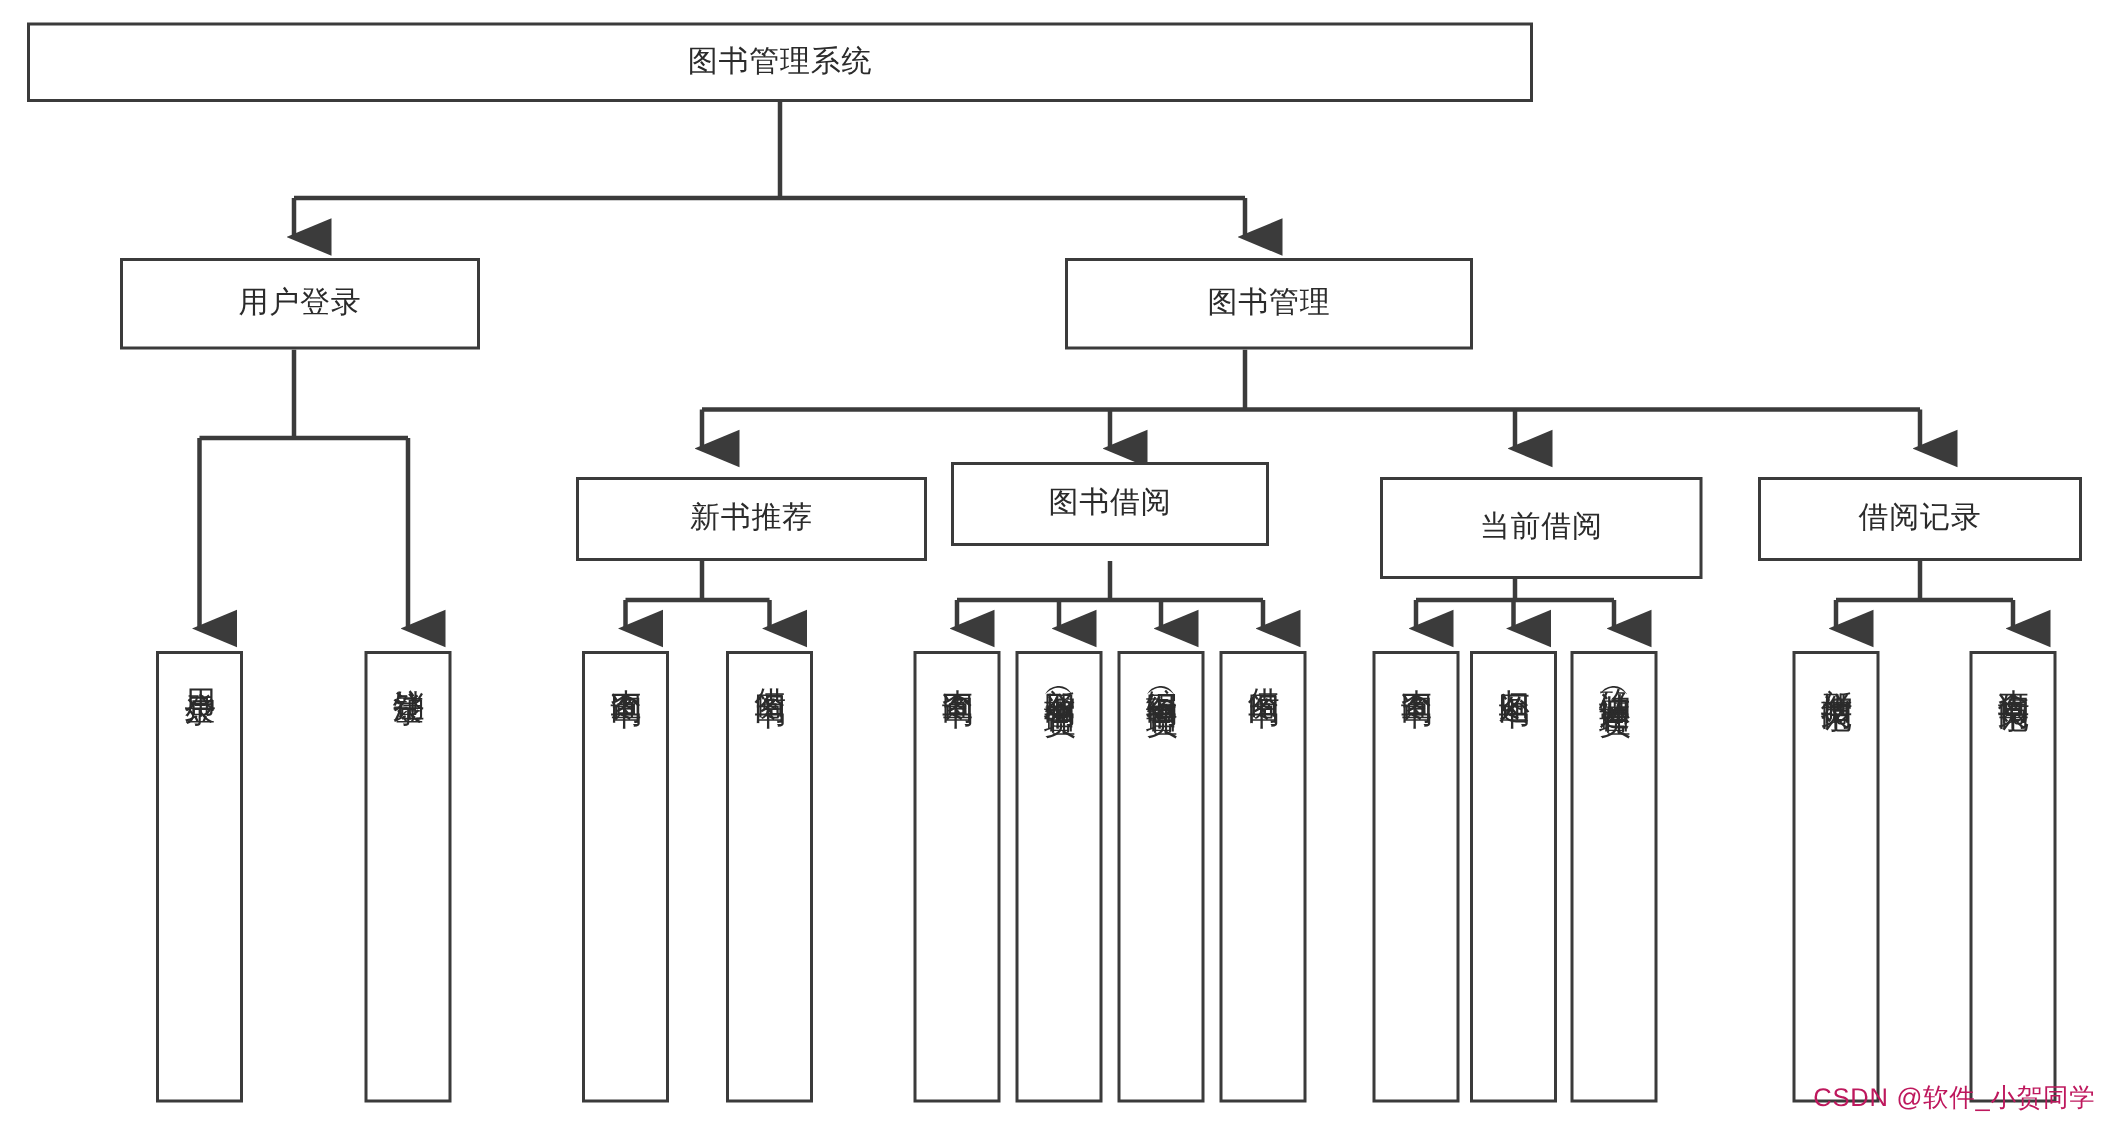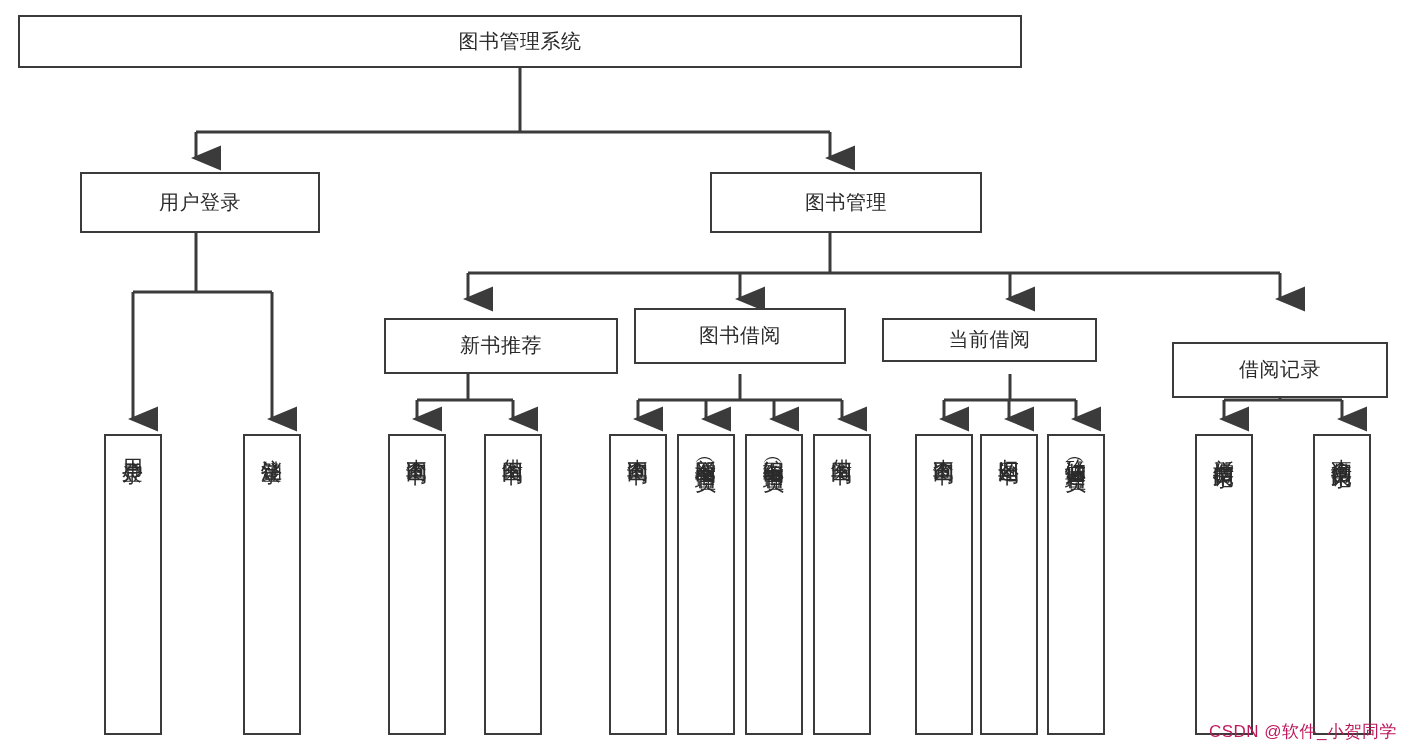--- a/index.html
+++ b/index.html
@@ -143,25 +143,25 @@
   </div>
 
   <div class="node horiz" style="left:360px; top:318px; width:234px; height:56px;margin-left:24px;">
     <span class="node-label">新书推荐</span>
   </div>
 
   <div class="node horiz" style="left:634px; top:308px; width:212px; height:56px;">
     <span class="node-label">图书借阅</span>
   </div>
 
-  <div class="node horiz" style="left:882px; top:318px; width:215px; height:44px;">
+  <div class="node horiz" style="left:920px; top:318px; width:215px; height:68px;">
     <span class="node-label">当前借阅</span>
   </div>
 
-  <div class="node horiz" style="left:1172px; top:318px; width:216px; height:56px;margin-top:24px;">
+  <div class="node horiz" style="left:1172px; top:318px; width:216px; height:56px;">
     <span class="node-label">借阅记录</span>
   </div>
 
   <div class="node vert" style="left:104px; top:434px; width:58px; height:301px;">
     <span class="node-label">用户登录</span>
   </div>
   <div class="node vert" style="left:243px; top:434px; width:58px; height:301px;">
     <span class="node-label">注销登录</span>
   </div>
 

